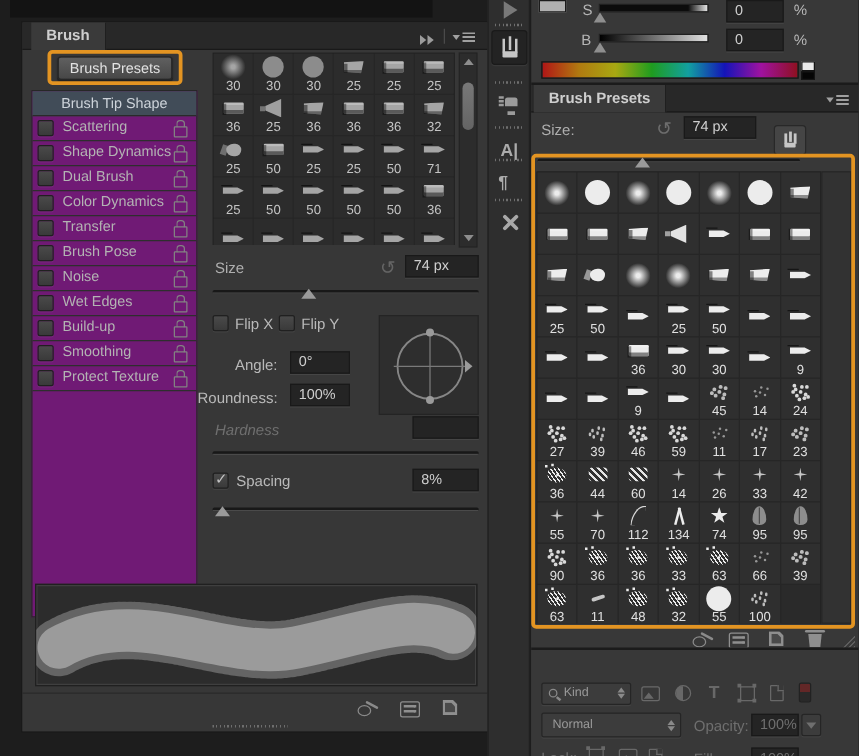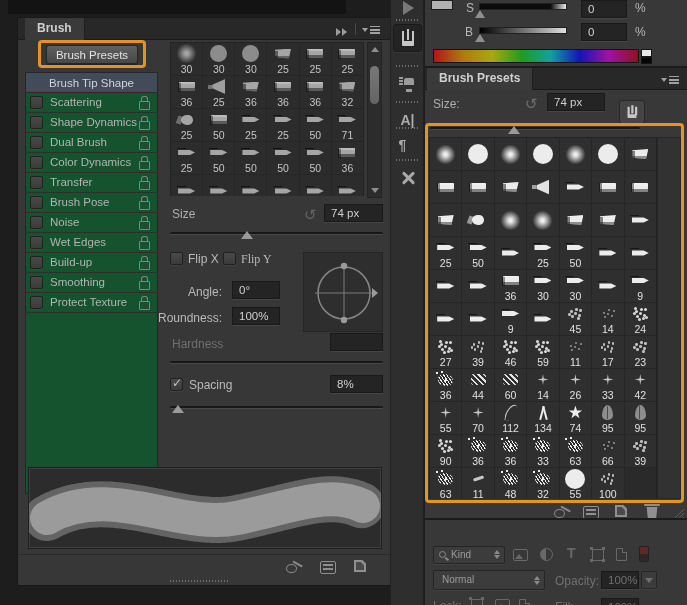--- a/index.html
+++ b/index.html
@@ -29,21 +29,21 @@
   
   .tabbar{position:absolute;left:0;right:0;height:22px;background:#282828;border-bottom:1px solid #191919;font-weight:bold;}
   .tab{position:absolute;top:0;height:22px;padding:3px 12px 0;background:#3a3a3a;color:#cfcfcf;border-right:1px solid #1f1f1f;font-size:12px;}
   .tab.inactive{background:transparent;color:#8f8f8f;border-right:none;}
 
   
   #brush-panel{left:18px;top:18px;width:372px;height:567px;background:#373737;box-shadow:0 0 0 1px #181818;}
   #brush-panel .panel-body{position:absolute;left:0;top:22px;right:0;bottom:0;background:#373737;}
   .hl{border:3px solid #e39422;border-radius:4px;position:absolute;pointer-events:none;z-index:30;}
   #presets-btn{position:absolute;left:28px;top:5px;width:92px;height:19px;background:linear-gradient(#606060,#474747);border:1px solid #262626;border-radius:3px;color:#e2e2e2;font-size:11.5px;padding:0;box-shadow:0 1px 1px rgba(0,0,0,.4);}
-  #opt-list{position:absolute;left:7px;top:32px;width:133px;height:422px;background:#14532d;border:1px solid #272727;}
+  #opt-list{position:absolute;left:7px;top:32px;width:133px;height:422px;background:#701a75;border:1px solid #272727;}
   .opt-head{height:20px;background:#414c58;color:#cdd3da;text-align:center;line-height:20px;font-size:11.5px;border-bottom:1px solid #2a2a2a;}
   .opt-row{position:relative;height:20px;border-bottom:1px solid #2e2e2e;color:#b3b3b3;font-size:11.5px;}
   .opt-row .cb{left:4px;top:3px;}
   .opt-row .olabel{position:absolute;left:24px;top:3px;}
   .opt-row .lock{right:7px;top:3px;}
 
   
   .bgrid{display:grid;gap:1px;background:#262626;border:1px solid #232323;--ink:#ececec;}
   .bgrid .cell{background:#2f2f2f;height:32px;display:flex;flex-direction:column;align-items:center;justify-content:center;}
   .bgrid.dim{--ink:#a5a5a5;}
@@ -366,39 +366,39 @@
       <span class="abs" style="left:154px;top:167px;color:#aeaeae;">Size</span>
       <span class="reset-ic" style="left:286px;top:167px;opacity:.55;">↺</span>
       <div class="valbox" style="left:306px;top:164px;width:59px;">74 px</div>
       <div class="slider" style="left:152px;top:192px;width:213px;">
         <div class="sl-thumb" style="left:71px;"></div>
       </div>
 
       <span class="cb" style="left:152px;top:212px;"></span>
       <span class="abs" style="left:170px;top:212px;">Flip X</span>
       <span class="cb" style="left:205px;top:212px;"></span>
-      <span class="abs" style="left:223px;top:212px;font-family:Liberation Serif, serif;">Flip Y</span>
+      <span class="abs" style="left:223px;top:212px;">Flip Y</span>
 
       <div class="abs" style="left:285px;top:212px;width:80px;height:80px;background:#2e2e2e;border:1px solid #242424;">
         <svg width="80" height="80" viewBox="0 0 80 80">
           <circle cx="40" cy="40" r="26" fill="none" stroke="#868686" stroke-width="1.5"></circle>
           <line x1="40" y1="11" x2="40" y2="69" stroke="#7a7a7a" stroke-width="1"></line>
           <line x1="11" y1="40" x2="69" y2="40" stroke="#7a7a7a" stroke-width="1"></line>
           <circle cx="40" cy="13" r="3.2" fill="#9a9a9a"></circle>
           <circle cx="40" cy="67" r="3.2" fill="#9a9a9a"></circle>
           <polygon points="68,35 74,40 68,45" fill="#9a9a9a"></polygon>
         </svg>
       </div>
 
       <span class="abs" style="left:146px;top:245px;width:58px;text-align:right;">Angle:</span>
       <div class="valbox" style="left:214px;top:241px;width:48px;">0°</div>
       <span class="abs" style="left:140px;top:271px;width:64px;text-align:right;">Roundness:</span>
       <div class="valbox" style="left:214px;top:267px;width:48px;">100%</div>
 
-      <span class="abs dim-text" style="left:154px;top:297px;">Hardness</span>
+      <span class="abs dim-text" style="left:154px;top:297px;font-style:italic;">Hardness</span>
       <div class="valbox" style="left:312px;top:293px;width:53px;"></div>
       <div class="slider" style="left:152px;top:321px;width:213px;"></div>
 
       <span class="cb" style="left:152px;top:338px;">
           <i class="ck">✓</i>
         </span>
       <span class="abs" style="left:171px;top:338px;">Spacing</span>
       <div class="valbox" style="left:312px;top:335px;width:53px;">8%</div>
       <div class="slider" style="left:152px;top:366px;width:213px;">
         <div class="sl-thumb" style="left:2px;"></div>

